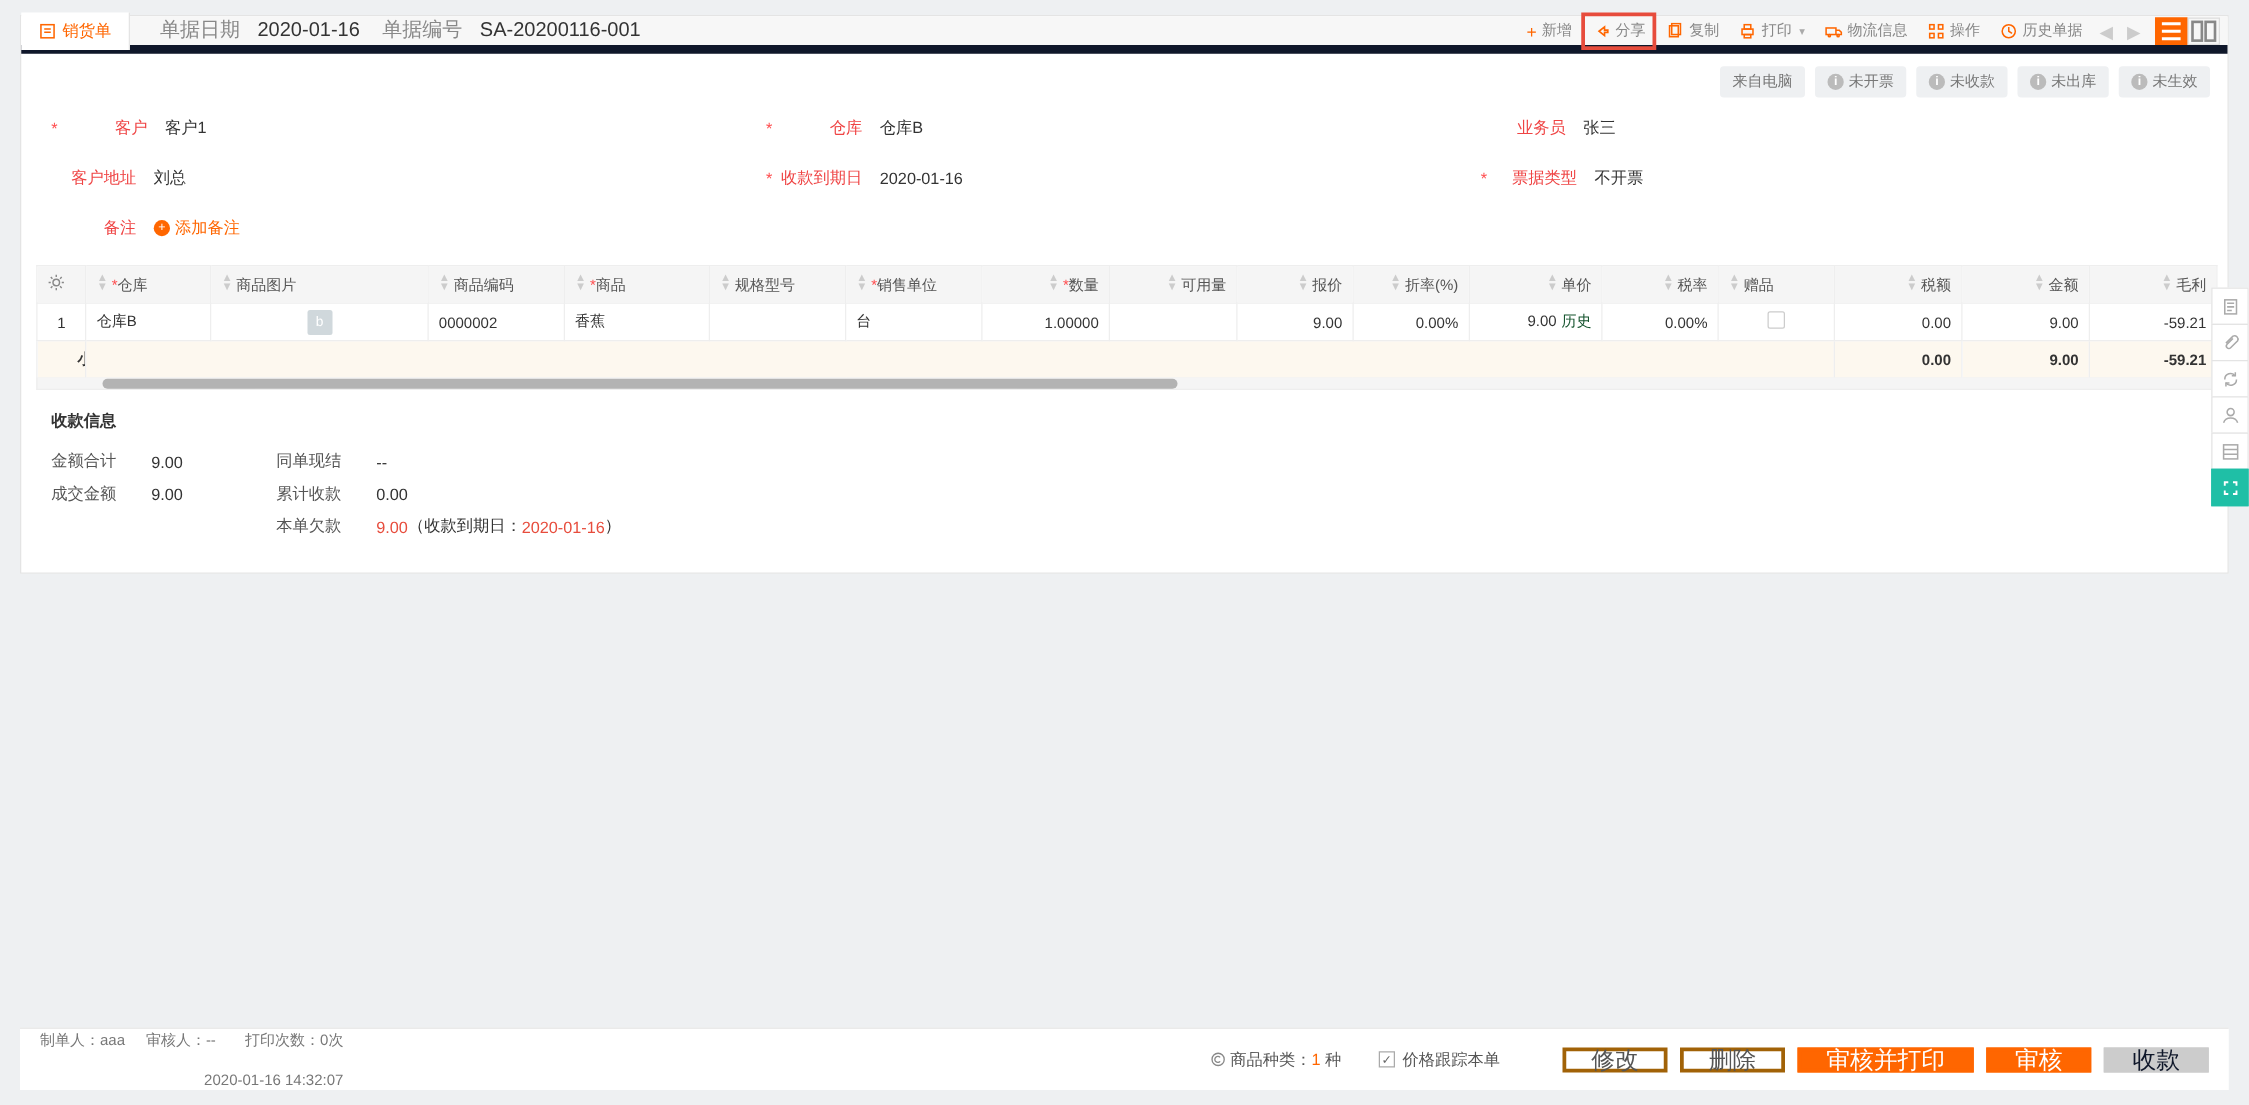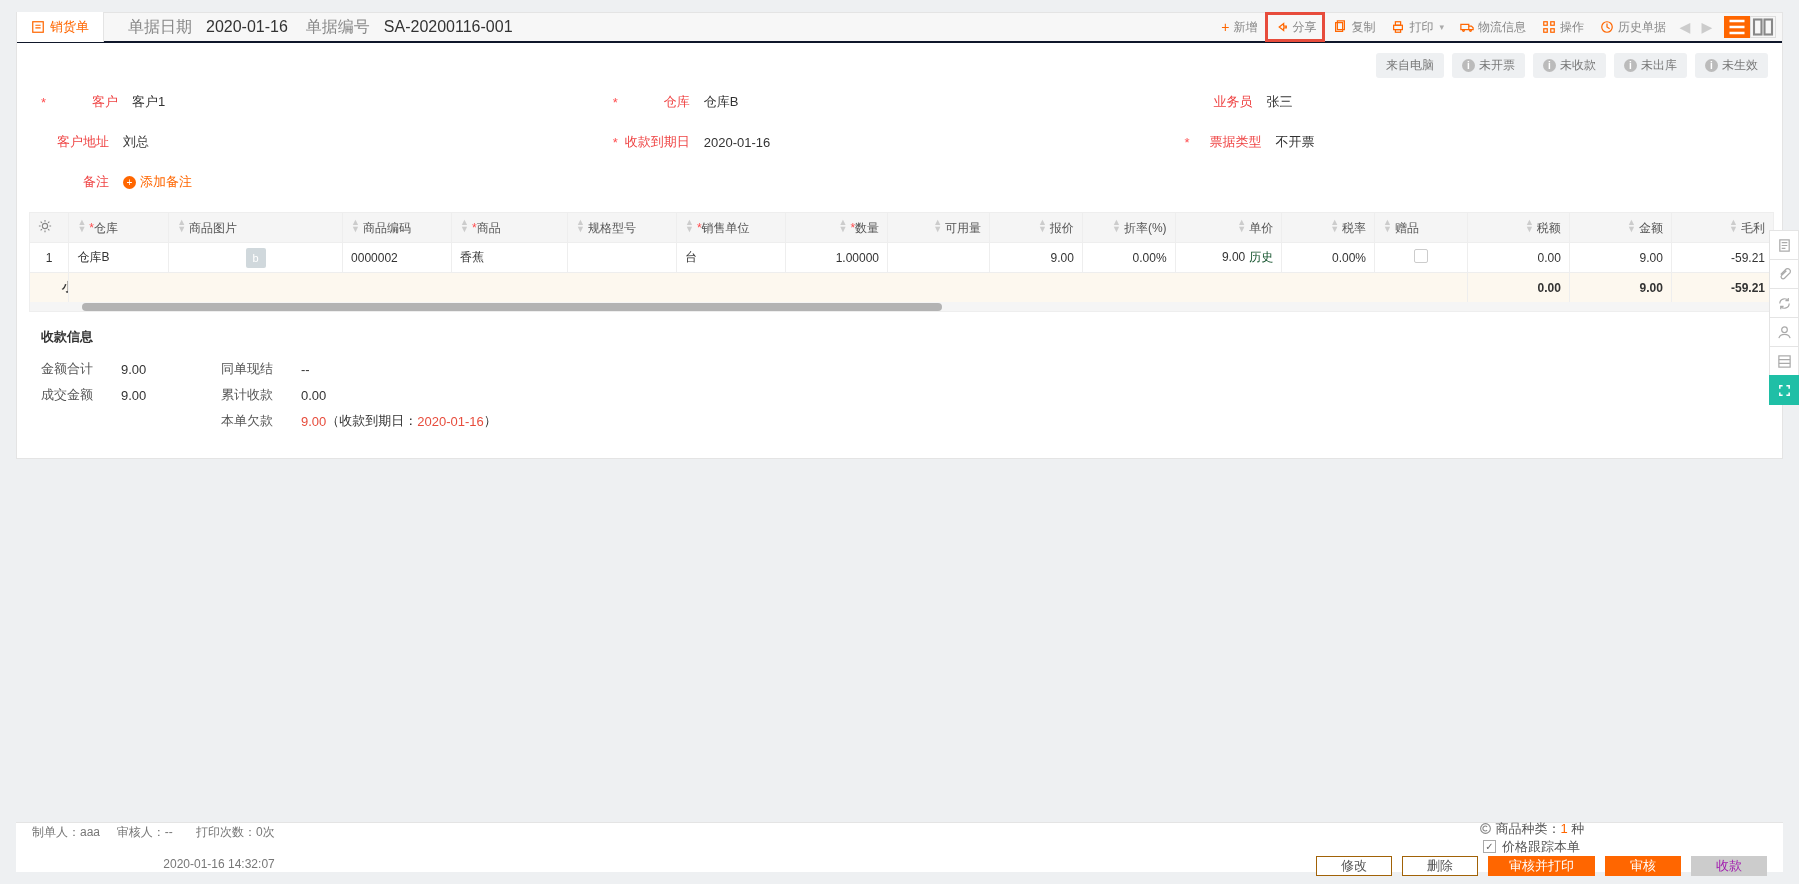--- a/index.html
+++ b/index.html
@@ -12,21 +12,21 @@
     width: 1799px;
     height: 884px;
     position: relative;
   }
   .page {
     position: absolute; left:16px; top:12px; right:16px;
     background:#fff;
     border:1px solid #e4e4e4;
   }
   
-  .topbar { height:30px; border-bottom:2px solid #0f172a; display:flex; align-items:center; background:#f7f7f7;}
+  .topbar { height:30px; border-bottom:7px solid #0f172a; display:flex; align-items:center; background:#f7f7f7;}
   .tab {
     display:flex; align-items:center; gap:5px;
     background:#fff; height:30px; padding:0 14px;
     border-right:1px solid #e4e4e4;
     font-size:13px; color:#ff6600;
   }
   .tab .ico { width:14px; height:14px; display:inline-block; }
   .docmeta { display:flex; align-items:center; gap:8px; padding-left:14px; color:#666; font-size:16px;text-align:center;}
   .docmeta .lab { color:#888; margin-left:10px;}
   .docmeta .val { color:#333; margin-left:6px;}
@@ -80,28 +80,28 @@
   .red { color:#e74c3c;}
   
   .rail { position:absolute; right:0; top:230px; width:30px; display:flex; flex-direction:column;}
   .rbtn { width:30px; height:30px; background:#fff; border:1px solid #e4e4e4; display:flex; align-items:center; justify-content:center; margin-bottom:-1px; color:#aaa; cursor:pointer;}
   .rbtn.green { background:#1fbfa6; border-color:#1fbfa6; color:#fff;}
   .rbtn svg { width:15px; height:15px; }
   
   .footer { position:absolute; left:16px; right:16px; bottom:12px; height:50px; border-top:1px solid #e4e4e4; background:#fff; display:flex; align-items:center; padding:0 16px;}
   .finfo { color:#777; font-size:12px; line-height:16px;text-align:right;}
   .finfo .line2 { display:block;margin-top:16px;}
-  .fsummary { margin-left:auto; display:flex; align-items:center; gap:0; font-size:13px; color:#555;flex-direction:column;}
+  .fsummary { margin-left:auto; display:flex; align-items:center; gap:30px; font-size:13px; color:#555;}
   .fsummary .orange { color:#ff6600;}
   .fsummary .chkwrap { display:flex; align-items:center; gap:6px;}
   .fsummary .chkbox { width:13px;height:13px;border:1px solid #aaa;display:flex;align-items:center;justify-content:center;font-size:10px;color:#666;}
   .btns { display:flex; gap:10px; margin-left:20px;}
-  .btn { min-width:76px; padding:0 20px; height:20px; display:flex; align-items:center; justify-content:center; border:1px solid #a16207; background:#fff; cursor:pointer; font-size:13px;}
+  .btn { min-width:76px; padding:0 20px; height:20px; display:flex; align-items:center; justify-content:center; border:3px solid #a16207; background:#fff; cursor:pointer; font-size:19px;}
   .btn.primary { background:#ff6600; border-color:#ff6600; color:#fff;}
-  .btn.disabled { background:#ccc; border-color:#ccc; color:#a21caf; cursor:not-allowed;}
+  .btn.disabled { background:#ccc; border-color:#ccc; color:#0f172a; cursor:not-allowed;}
 </style>
 </head>
 <body>
 
 <div class="page">
 
   <div class="topbar">
     <div class="tab">
       <span class="ico">
         <svg viewBox="0 0 16 16" fill="none" stroke="#ff6600" stroke-width="1.4">

